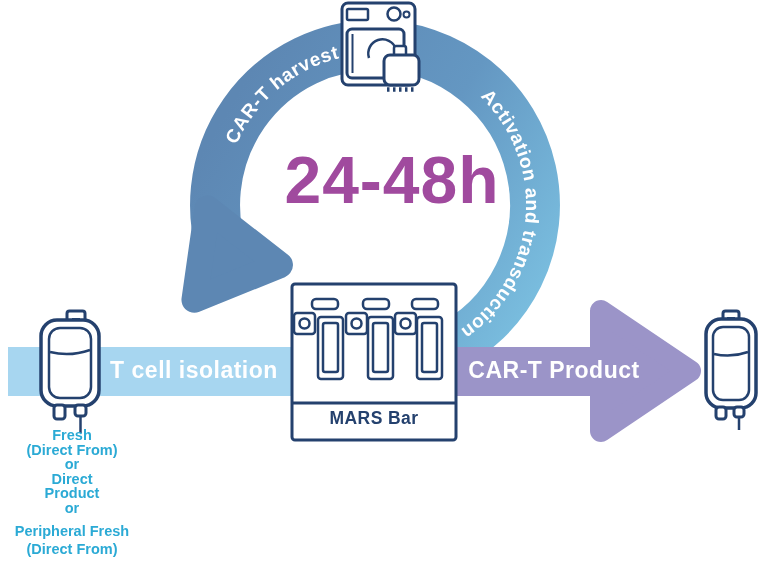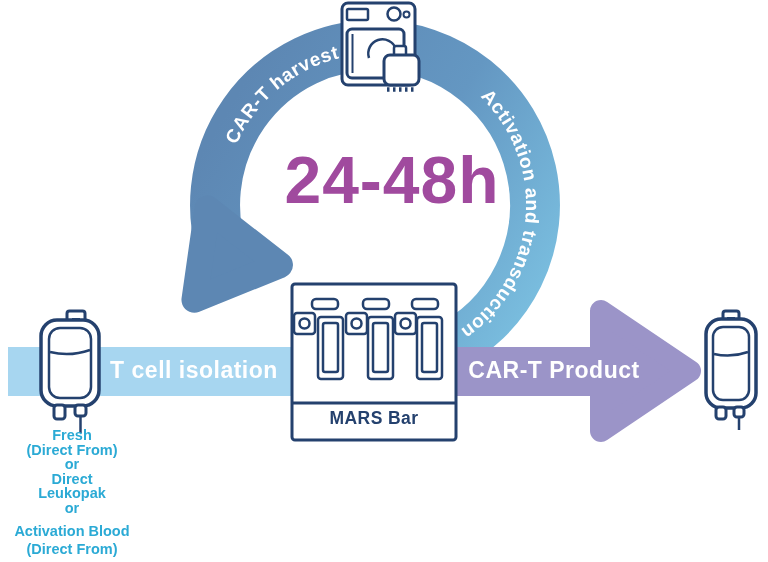--- a/index.html
+++ b/index.html
@@ -126,19 +126,19 @@
       <rect x="734" y="407" width="10" height="10" rx="3" stroke-width="3"></rect>
       <line x1="739" y1="417" x2="739" y2="430" stroke-width="2.5"></line>
     </g>
   </svg>
 
   <div class="src">
     <span>Fresh</span>
     <span>(Direct From)</span>
     <span>or</span>
     <span>Direct</span>
-    <span>Leukopak</span>
+    <span>Product</span>
     <span>or</span>
-    <span class="gap-lg">Activation Blood</span>
+    <span class="gap-lg">Peripheral Fresh</span>
     <span class="gap-md">(Direct From)</span>
   </div>
 
 </div>
 
 </body></html>

